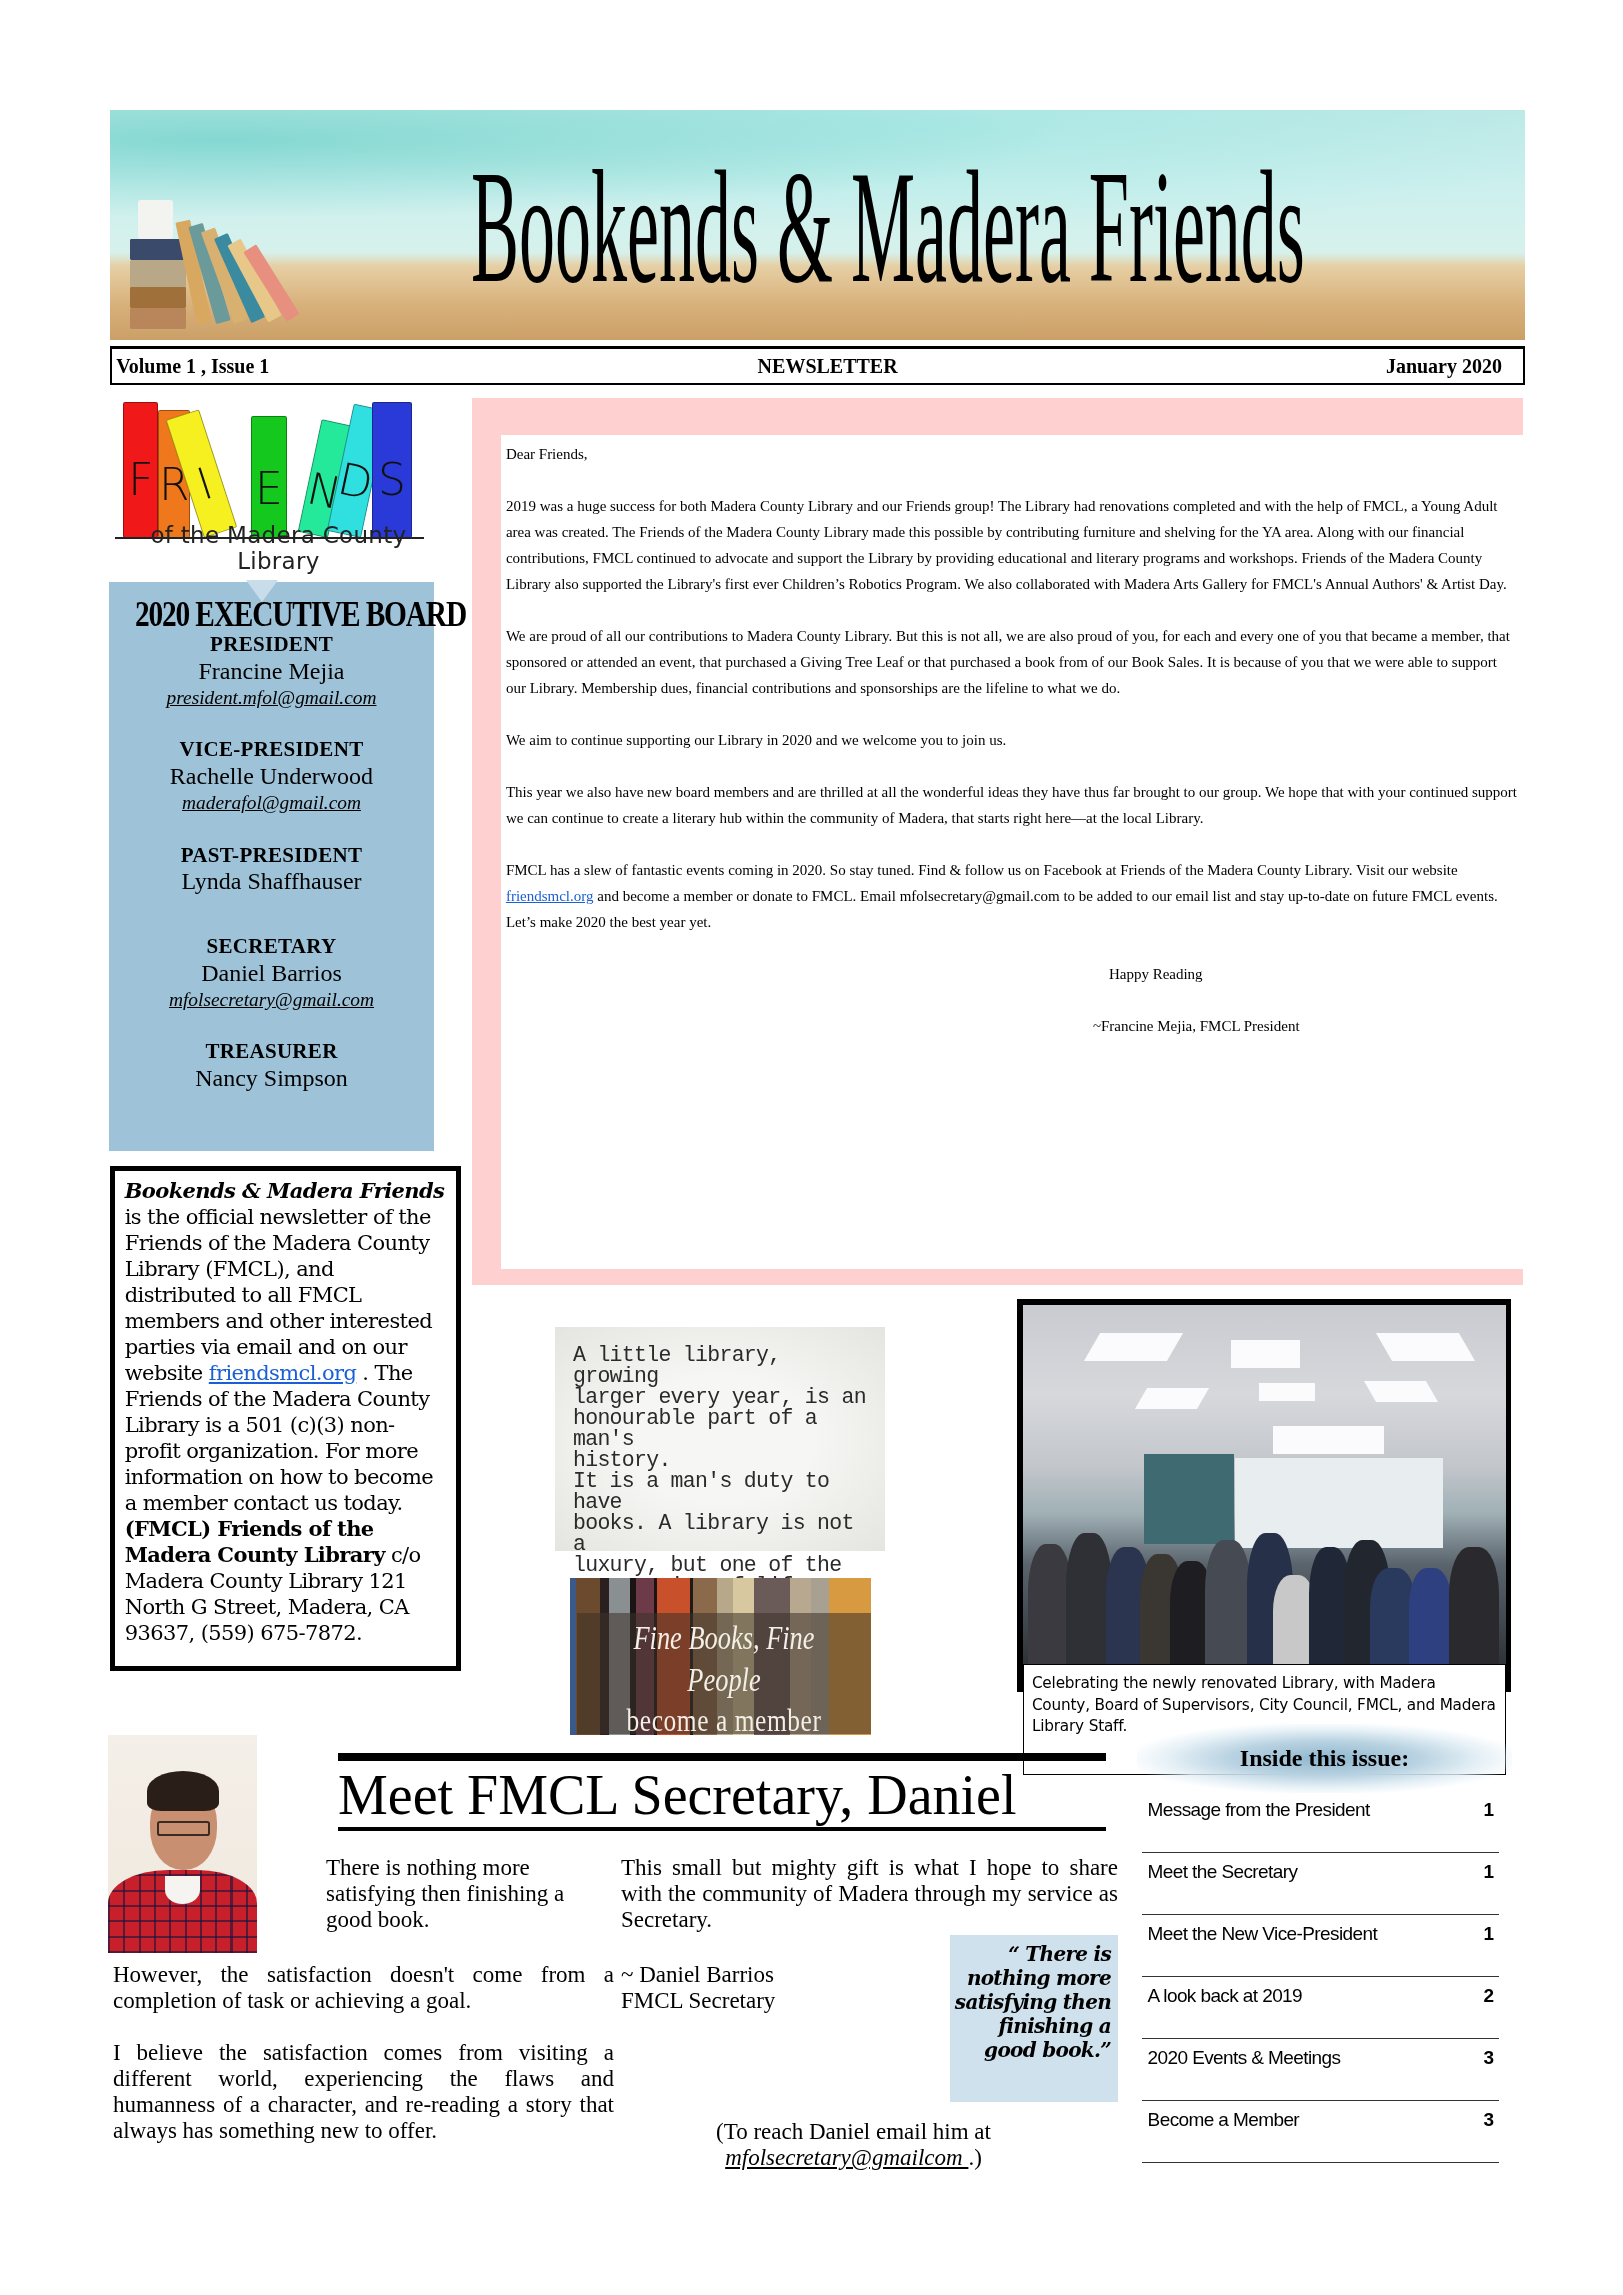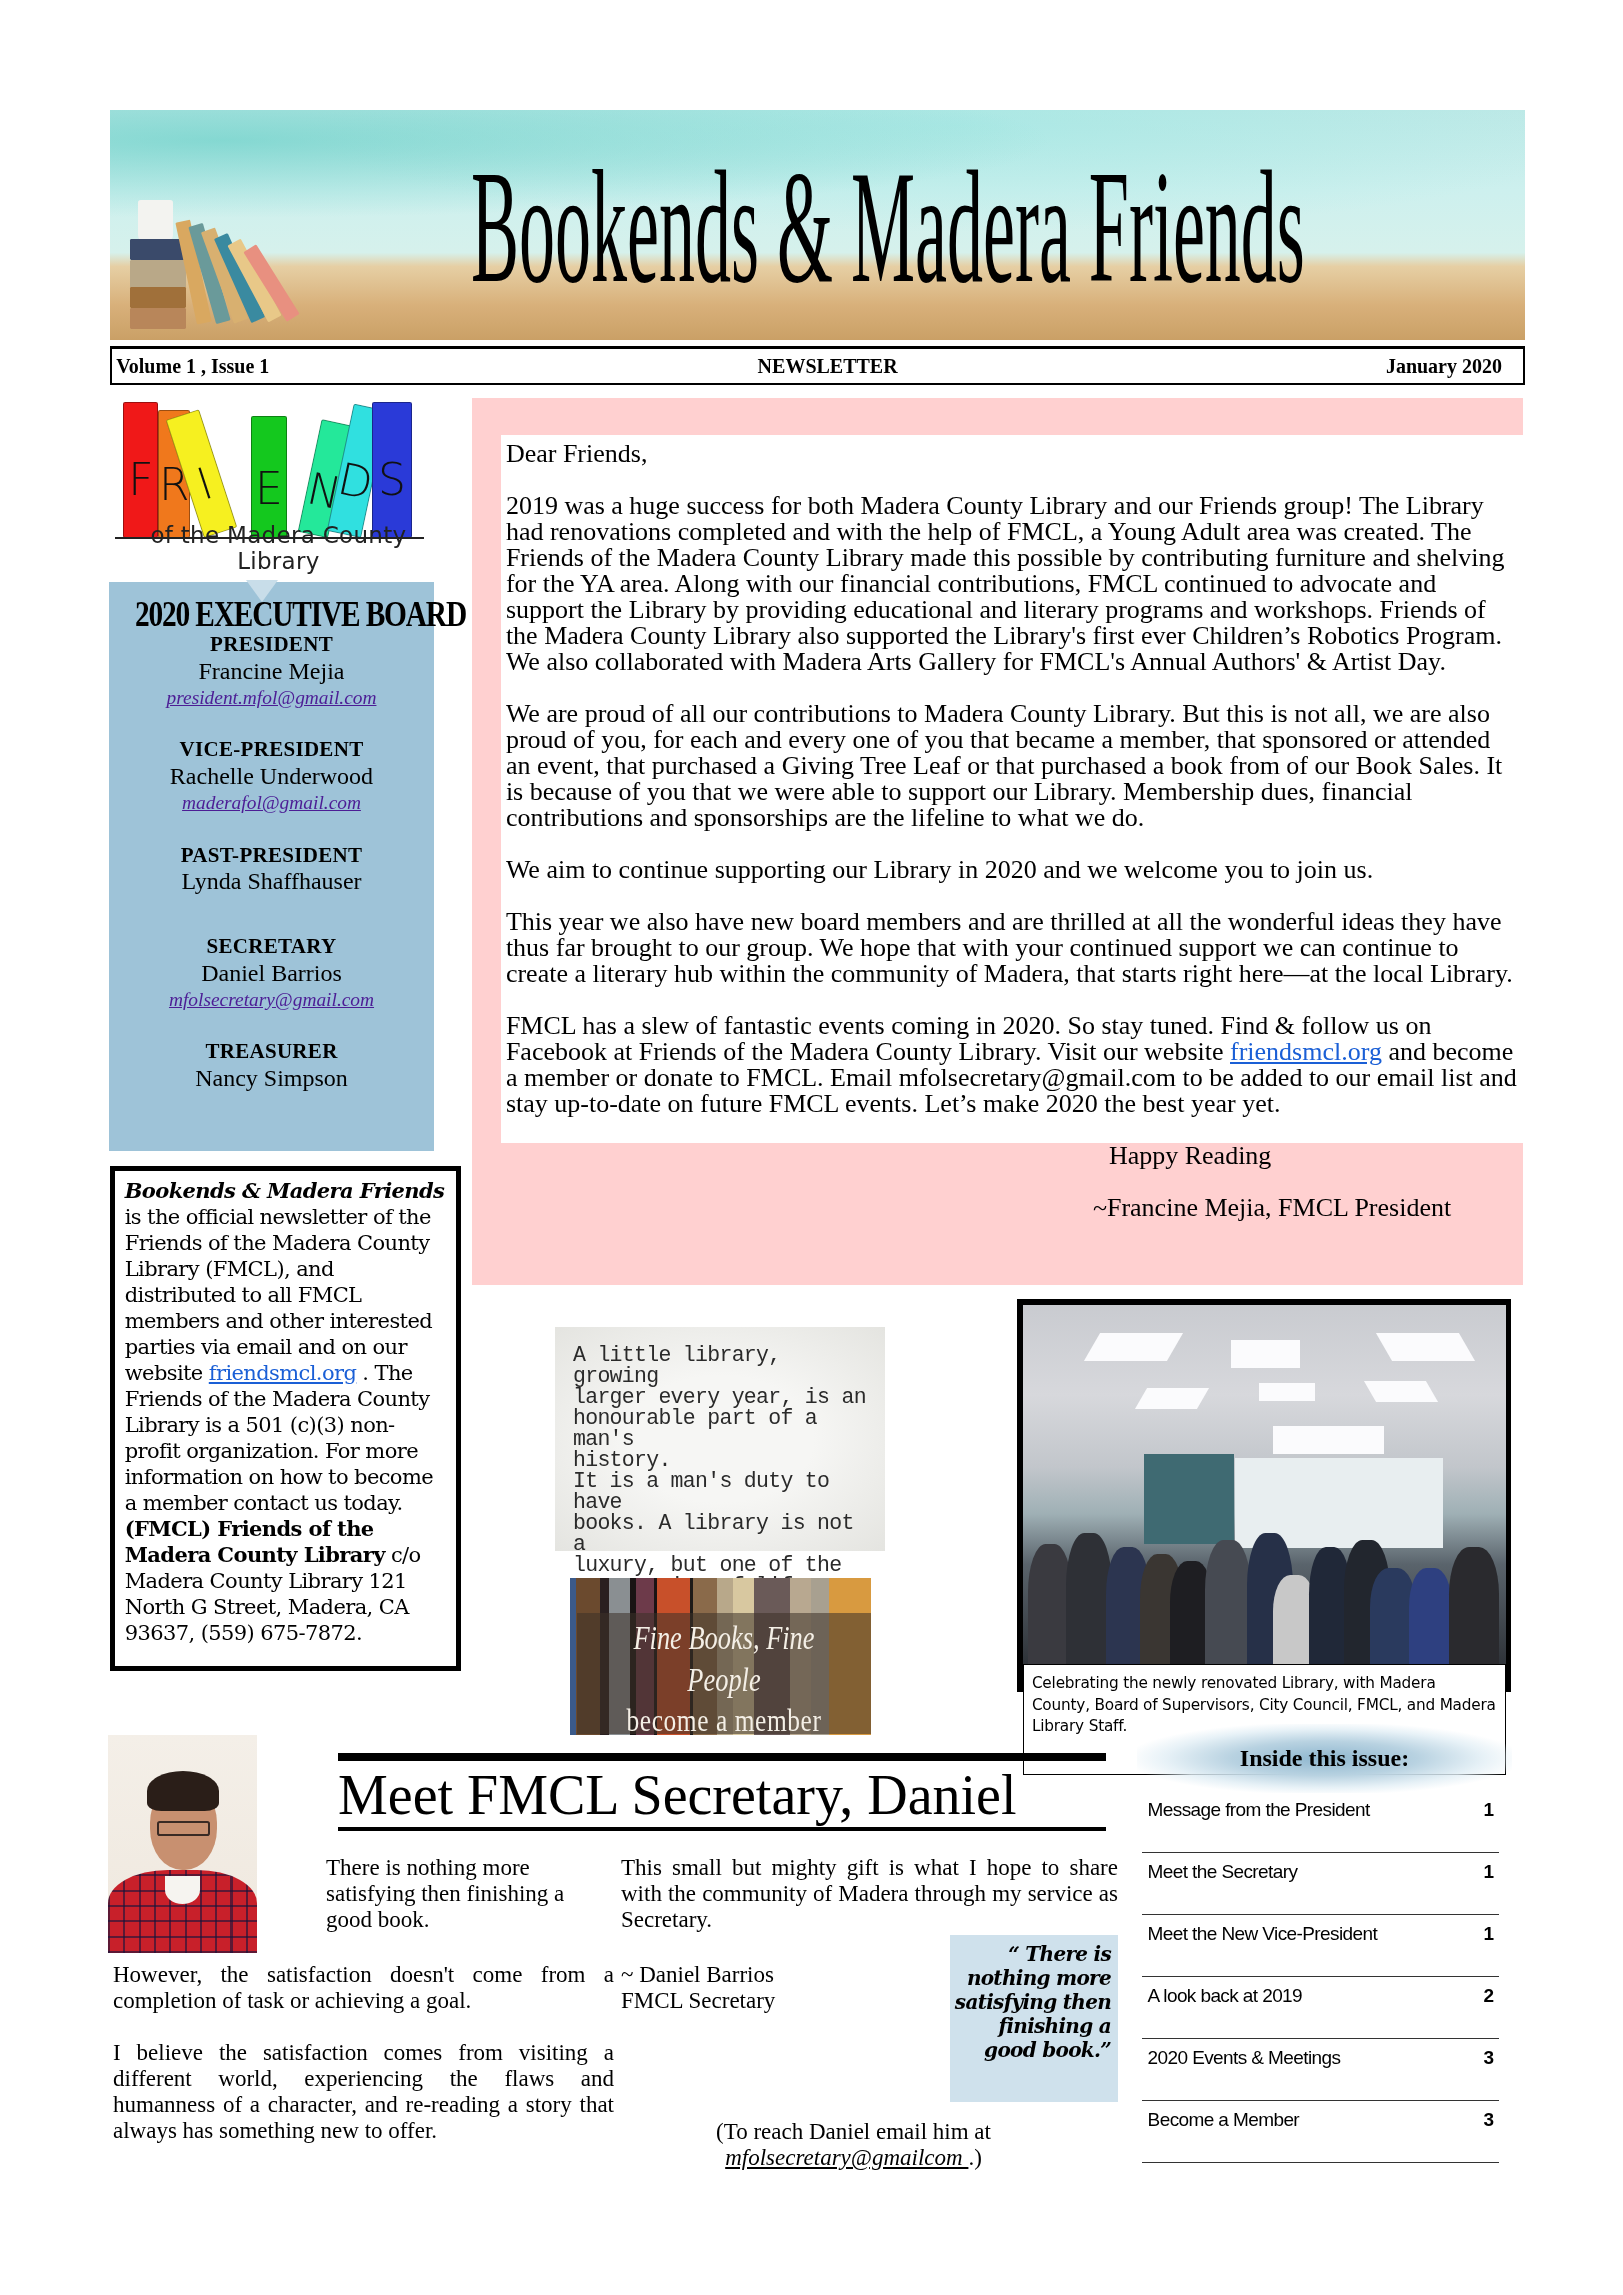--- a/index.html
+++ b/index.html
@@ -54,39 +54,39 @@
   #exec-board .notch {
     position: absolute; left: 137px; top: -2.1px; width: 0; height: 0;
     border-left: 16.7px solid transparent; border-right: 16.7px solid transparent; border-top: 22px solid #c8dde9;
   }
   #exec-board .board-title {
     margin-top: 15.3px; font-family: "Liberation Serif", serif; font-weight: bold; font-size: 35px;
     letter-spacing: -1.4px; transform: scaleX(0.84); white-space: nowrap; line-height: 36px;
   }
   .role { font-weight: bold; font-size: 21px; line-height: 23.6px; letter-spacing: 0.3px; }
   .person { font-size: 24px; line-height: 29px; }
-  .email { font-style: italic; font-size: 19.4px; line-height: 23.6px; text-decoration: underline; color: #4c1d95; }
+  .email { font-style: italic; font-size: 19.4px; line-height: 23.6px; text-decoration: underline; color: #000000; }
   .gap { height: 29px; }
 
   
   #about-box {
     left: 110px; top: 1166px; width: 351px; height: 505px;
     border: 5.6px solid #000; padding: 7px 8.3px 0 9.7px;
     font-family: "DejaVu Serif", serif; font-size: 21px; line-height: 26px; letter-spacing: -0.6px;
   }
   #about-box .bi { font-weight: bold; font-style: italic; }
   #about-box .b { font-weight: bold; }
   #about-box a { color: #1a5fd6; text-decoration: underline; }
 
   
   #letter-frame { left: 472px; top: 398px; width: 1051px; height: 887px; background: #ffd0d0; }
   #letter-body {
-    left: 501px; top: 435px; width: 1022px; height: 708px; background: #ffffff;
+    left: 501px; top: 435px; width: 1022px; height: 834px; background: #ffffff;
     padding: 5.6px 0 0 4.9px;
-    font-family: "Liberation Serif", serif; font-size: 26px; line-height: 26px;
+    font-family: "Liberation Serif", serif; font-size: 15px; line-height: 26px;
   }
   #letter-body p { margin-bottom: 26px; width: 1013px; }
   #letter-body a { color: #1a5fd6; text-decoration: underline; }
   #letter-body .sign { padding-left: 603px; }
   #letter-body .sign2 { padding-left: 587px; }
 
   
   #quote-img {
     left: 555px; top: 1327px; width: 330px; height: 224px;
     background: radial-gradient(ellipse at center, #f6f6f4 40%, #e4e4e0 100%);

